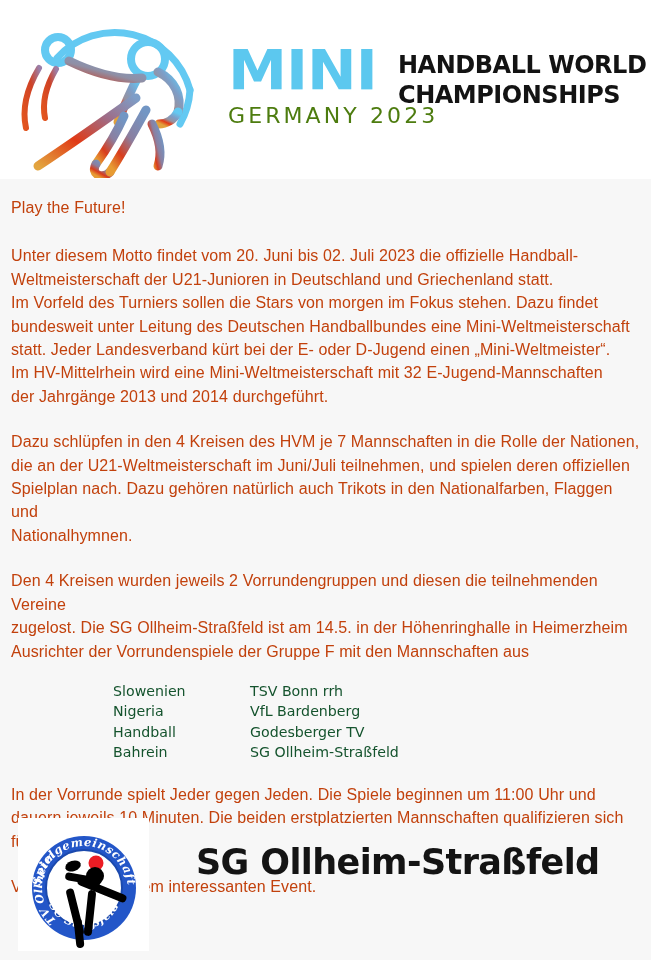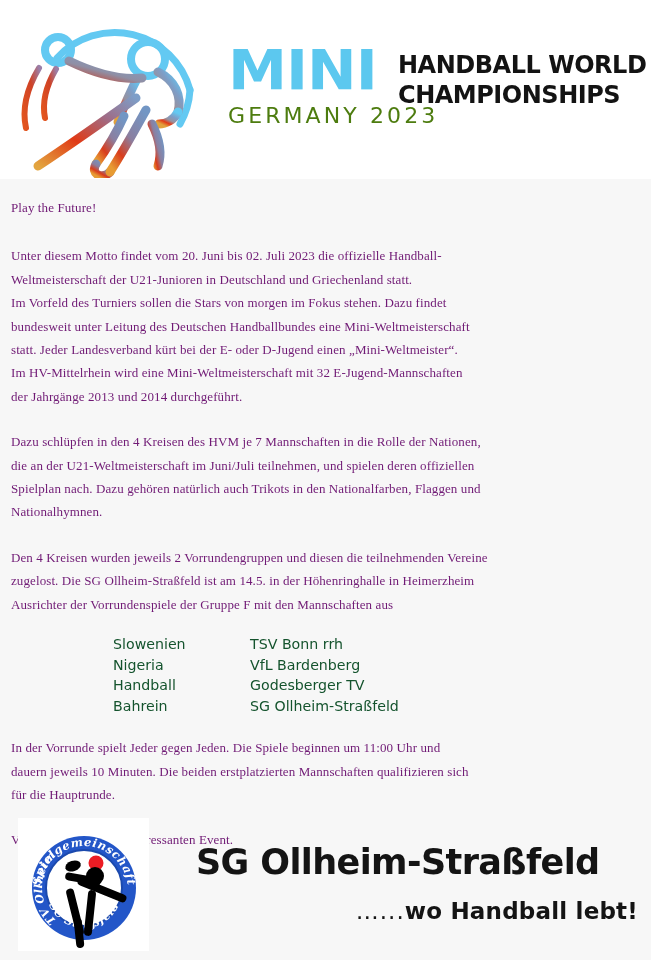--- a/index.html
+++ b/index.html
@@ -91,24 +91,24 @@
   }
 
   
   .body-text {
     position: absolute;
     left: 11px;
     top: 196px;
     width: 632px;
   }
   .para {
-    font-family: Liberation Serif, serif;
-    font-size: 13px;
+    font-family: Liberation Sans, sans-serif;
+    font-size: 16px;
     line-height: 23.4px;
-    color: #701a75;
+    color: #c2410c;
     letter-spacing: 0.1px;
     margin: 0 0 22px 0;
     white-space: pre-wrap;
   }
   .para.tight { margin-bottom: 1px; }
   .para-motto { margin-bottom: 25px; }
 
   
   .teams {
     margin: 18px 0 20px 0;
@@ -341,18 +341,15 @@
         <rect x="53" y="70" width="8" height="48" rx="4" fill="#000000" transform="rotate(-14 57 94)"></rect>
 
         <rect x="68" y="72" width="8" height="46" rx="4" fill="#000000" transform="rotate(6 72 95)"></rect>
 
         <rect x="57" y="100" width="8" height="30" rx="4" fill="#000000" transform="rotate(-6 61 115)"></rect>
       </svg>
     </div>
 
     <div class="club-name">SG Ollheim-Straßfeld</div>
 
-    <div class="club-tagline">
-      <span class="dots">…...</span><span>wo Handball lebt!</span>
-    </div>
   </div>
 
 </div>
 
 </body></html>

